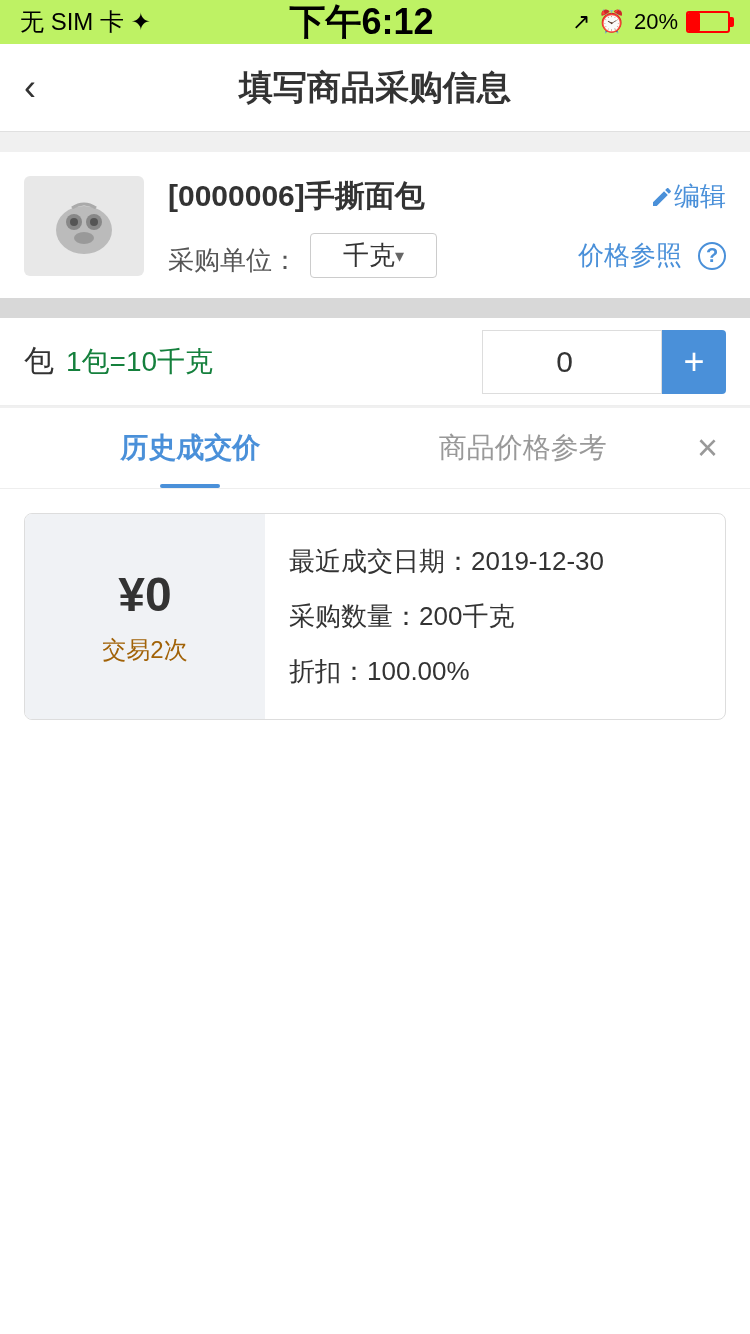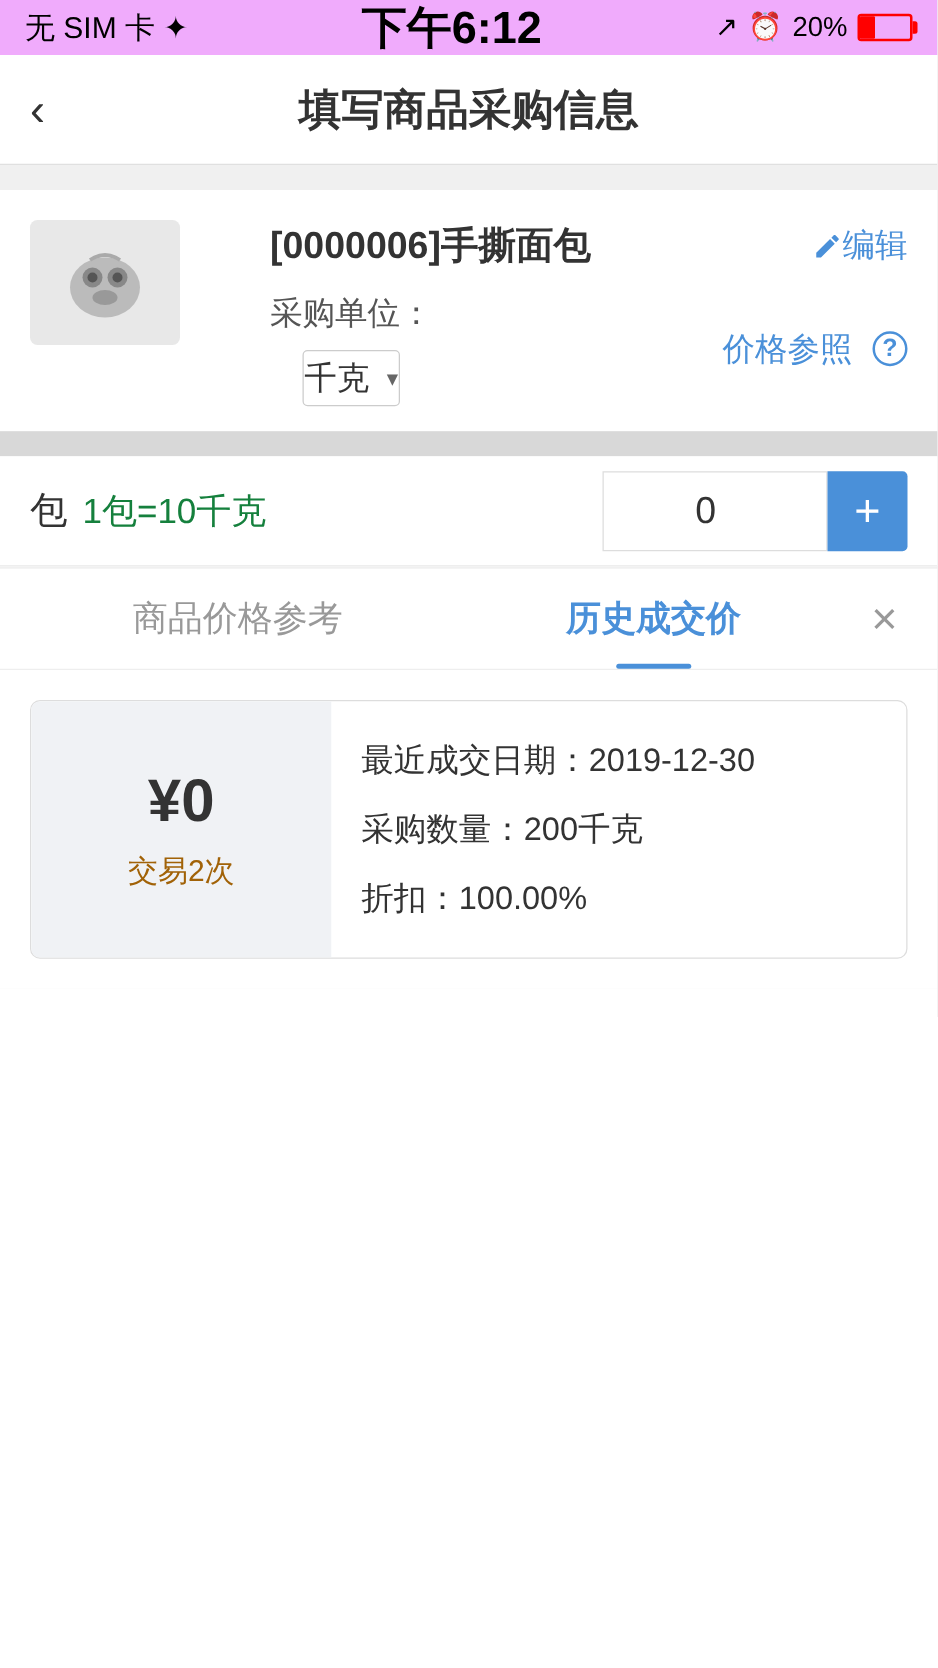--- a/index.html
+++ b/index.html
@@ -8,21 +8,21 @@
       width: 750px;
       min-height: 1334px;
       font-family: -apple-system, "PingFang SC", "Helvetica Neue", Arial, sans-serif;
       background: #f0f0f0;
       font-size: 28px;
     }
 
     
     .status-bar {
       height: 44px;
-      background: #f0abfc;
+      background: #bef264;
       display: flex;
       align-items: center;
       justify-content: space-between;
       padding: 0 20px;
       font-size: 26px;
       font-weight: 500;
     }
     .status-left {
       display: flex;
       align-items: center;
@@ -107,21 +107,20 @@
       background: #e8e8e8;
       border-radius: 6px;
       display: flex;
       align-items: center;
       justify-content: center;
       flex-shrink: 0;
       overflow: hidden;
     }
     .product-info {
       flex: 1;
-      margin-left: 48px;
     }
     .product-header {
       display: flex;
       justify-content: space-between;
       align-items: center;
       margin-bottom: 16px;
     }
     .product-name {
       font-size: 30px;
       font-weight: 600;
@@ -135,38 +134,37 @@
       font-size: 26px;
       cursor: pointer;
     }
     .purchase-unit-row {
       display: flex;
       justify-content: space-between;
       align-items: center;
     }
     .purchase-unit-left {
       display: flex;
-      align-items: center;
+      align-items: flex-end;
       gap: 12px;
-      flex-direction: column;
     }
     .unit-label {
       font-size: 26px;
       color: #555;
     }
     .unit-select {
       border: 1px solid #ccc;
       border-radius: 4px;
-      padding: 4px 0;
-      font-size: 26px;
-      color: #333;
-      background: #fff;
-      display: flex;
-      align-items: center;
-      gap: 14px;
+      padding: 4px 32px;
+      font-size: 26px;
+      color: #333;
+      background: #fff;
+      display: flex;
+      align-items: center;
+      gap: 0;
       cursor: pointer;
     }
     .chevron-down {
       font-size: 18px;
       color: #666;
     }
     .price-ref {
       display: flex;
       align-items: center;
       gap: 16px;
@@ -409,25 +407,25 @@
     <span class="qty-conversion">1包=10千克</span>
   </div>
   <div class="qty-input-group">
     <input class="qty-input" type="number" value="0" style="">
     <div class="qty-plus-btn">+</div>
   </div>
 </div>
 
 <div class="tabs-section">
   <div class="tabs-header">
+    <div class="tab-item active">
+      <span>历史成交价</span>
+    </div>
     <div class="tab-item">
       <span>商品价格参考</span>
-    </div>
-    <div class="tab-item active">
-      <span>历史成交价</span>
     </div>
     <div class="tab-close">×</div>
   </div>
 
   <div class="history-content">
     <div class="history-card">
       <div class="history-left">
         <div class="history-price">¥0</div>
         <div class="history-trades">交易2次</div>
       </div>

